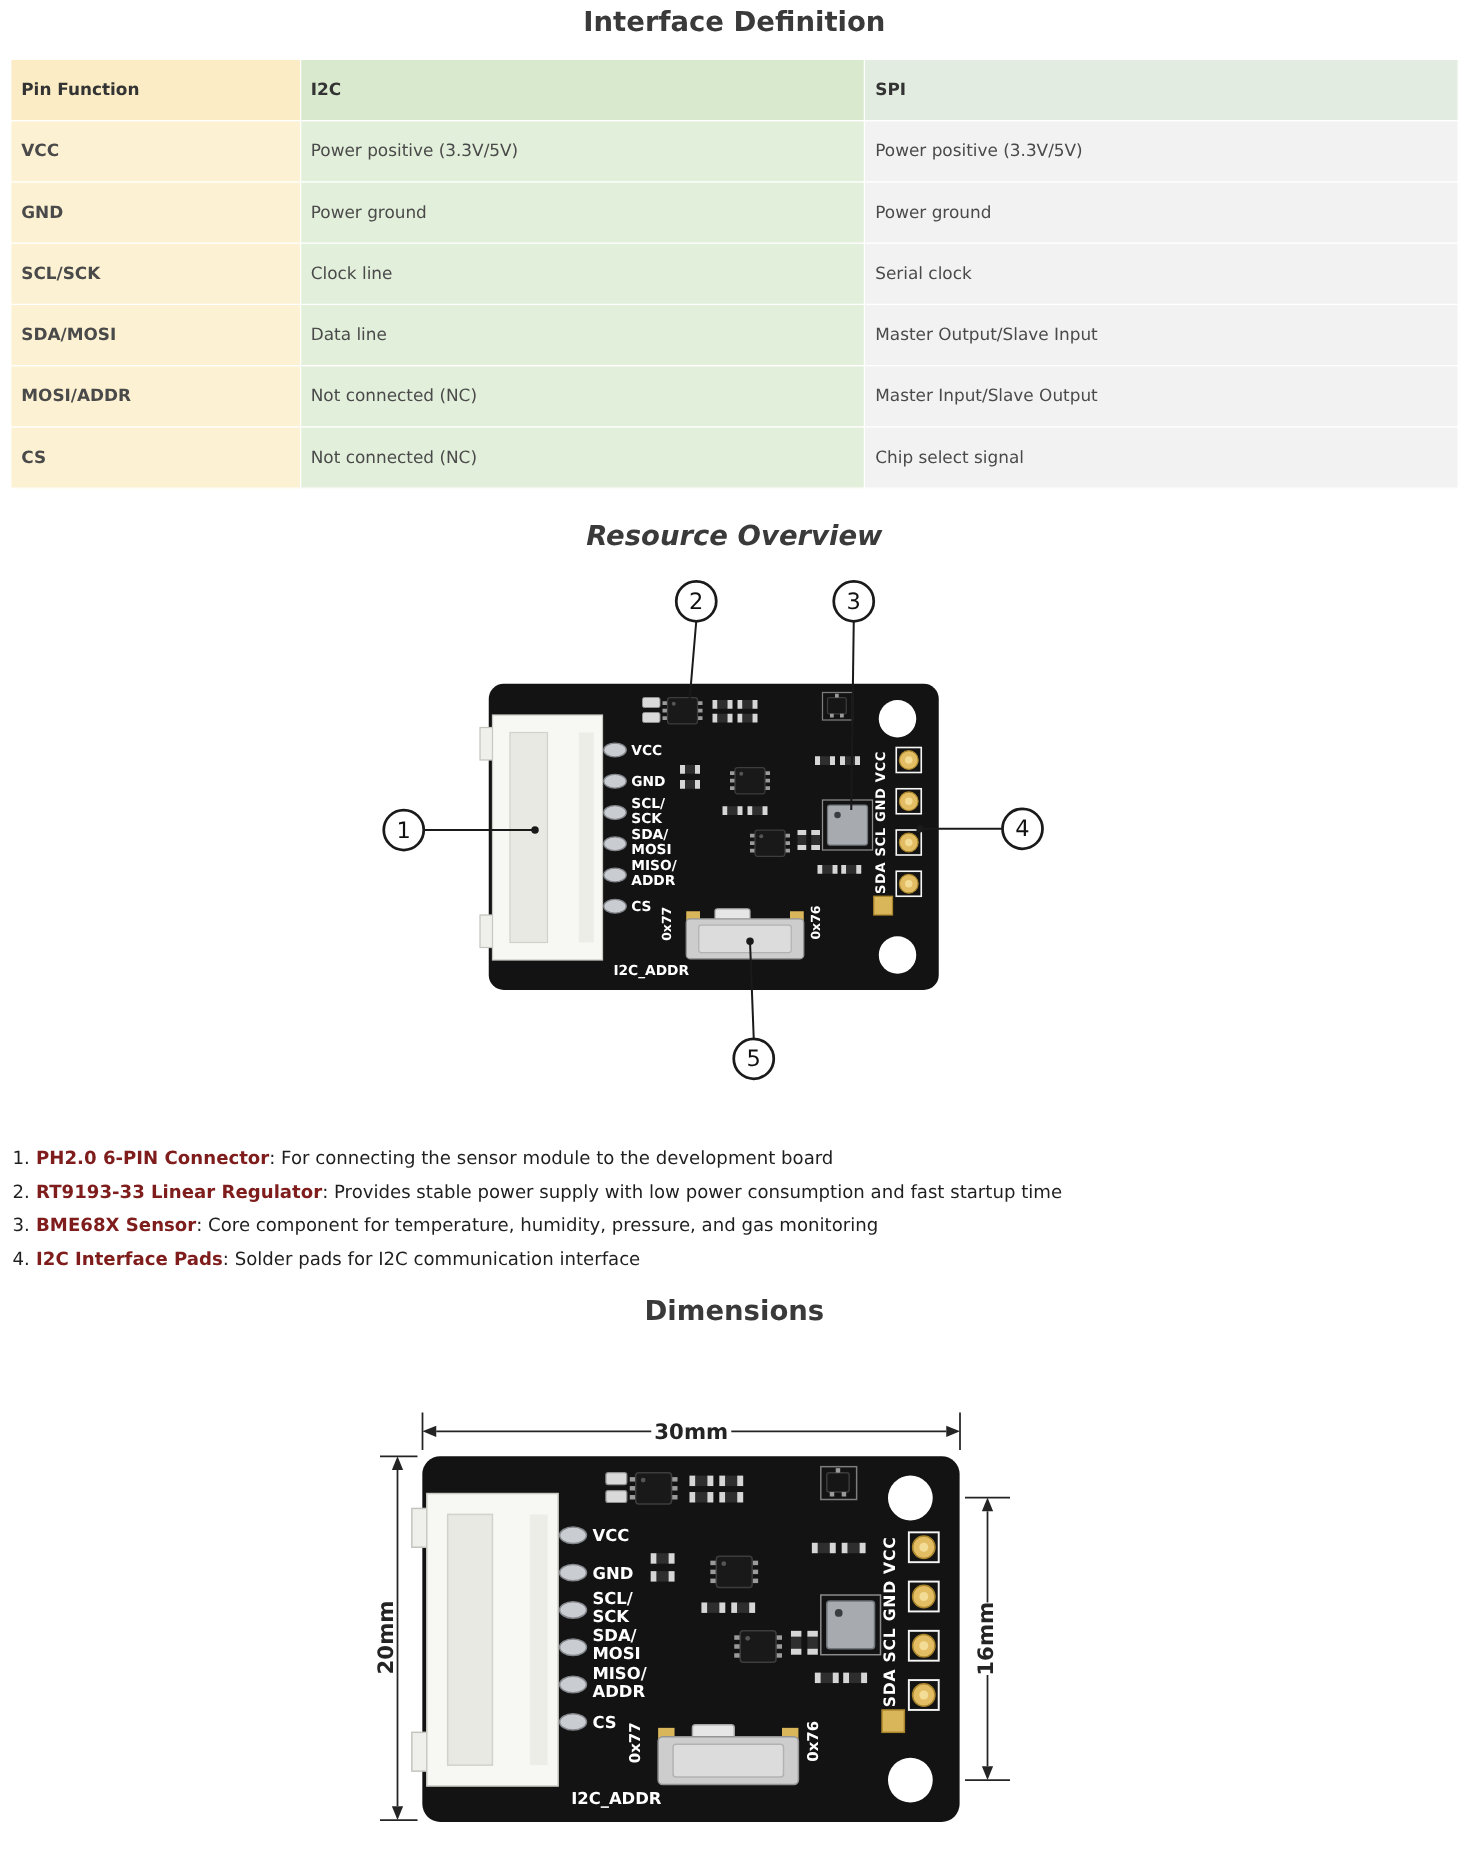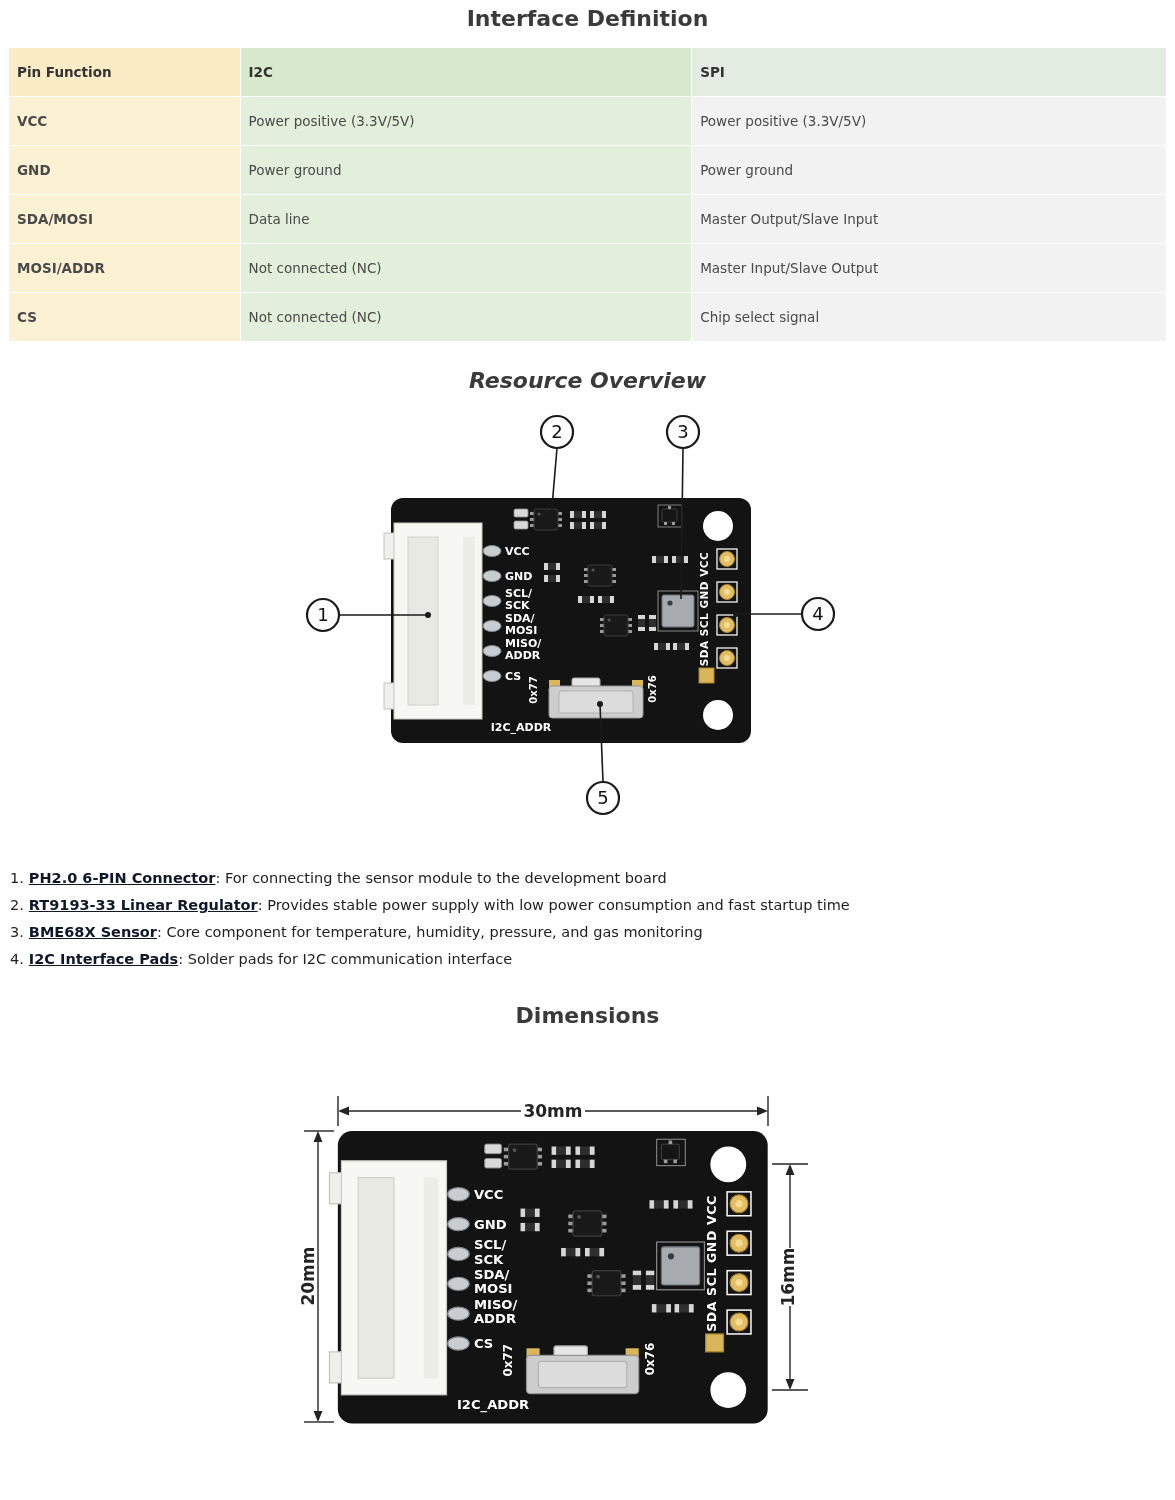--- a/index.html
+++ b/index.html
@@ -1,20 +1,20 @@
 <!DOCTYPE html>
 <html><head>
 <meta charset="utf-8">
 <style>
   html,body { margin:0; padding:0; background:#ffffff; }
   body { width:1175px; font-family:"DejaVu Sans","Liberation Sans",sans-serif; color:#333; }
   .section-title { margin:0; text-align:center; font-size:22px; font-weight:700; color:#3a3a3a; }
   #t1 { padding-top:6px; }
   #t2 { margin-top:26px;font-style:italic; }
-  #t3 { margin-top:30px;text-align:center; }
+  #t3 { margin-top:15px;text-align:center; }
 
   
   table.pin-table { border-collapse:collapse; table-layout:fixed; width:calc(100% - 16px); margin:16px 8px 0 8px; }
   table.pin-table th, table.pin-table td {
     border:1px solid #ffffff; height:48px; text-align:left; vertical-align:middle;
     font-size:13.5px; padding:0 8px; color:#4a4a4a;
   }
   table.pin-table th { font-weight:700; color:#333; }
   .w1 { width:20%; } .w2 { width:39%; } .w3 { width:41%; }
   .c1h { background:#fbecc5; } .c1 { background:#fcf1d2; font-weight:700; color:#333; }
@@ -38,21 +38,21 @@
   .callout text { font-size:18px; fill:#111; text-anchor:middle; }
 
   .dim line { stroke:#242424; stroke-width:1.4; }
   .dim polygon { fill:#242424; }
   .dim text { font-size:17px; font-weight:600; fill:#242424; text-anchor:middle; }
 
   
   .notes { margin:14px 0 0 10px; }
   .note { font-size:14.5px; line-height:27px; color:#1f1f1f; }
   .note .num { margin-right:5px; }
-  .note b { font-weight:700; color:#0f172a;text-decoration:underline; }
+  .note b { font-weight:700; color:#7f1d1d; }
 </style>
 </head>
 <body>
 
 <svg width="0" height="0" style="position:absolute" aria-hidden="true">
   <defs>
     <g id="smd">
       <rect x="0" y="0" width="4" height="7" fill="#d6d6d6"></rect>
       <rect x="4" y="0" width="8" height="7" fill="#2e2e2e"></rect>
       <rect x="12" y="0" width="4" height="7" fill="#d6d6d6"></rect>
@@ -196,20 +196,25 @@
         <td class="c1">VCC</td>
         <td class="c2">Power positive (3.3V/5V)</td>
         <td class="c3">Power positive (3.3V/5V)</td>
       </tr>
       <tr>
         <td class="c1">GND</td>
         <td class="c2">Power ground</td>
         <td class="c3">Power ground</td>
       </tr>
       <tr>
+        <td class="c1">SCL/SCK</td>
+        <td class="c2">Clock line</td>
+        <td class="c3">Serial clock</td>
+      </tr>
+      <tr>
         <td class="c1">SDA/MOSI</td>
         <td class="c2">Data line</td>
         <td class="c3">Master Output/Slave Input</td>
       </tr>
       <tr>
         <td class="c1">MOSI/ADDR</td>
         <td class="c2">Not connected (NC)</td>
         <td class="c3">Master Input/Slave Output</td>
       </tr>
       <tr>

